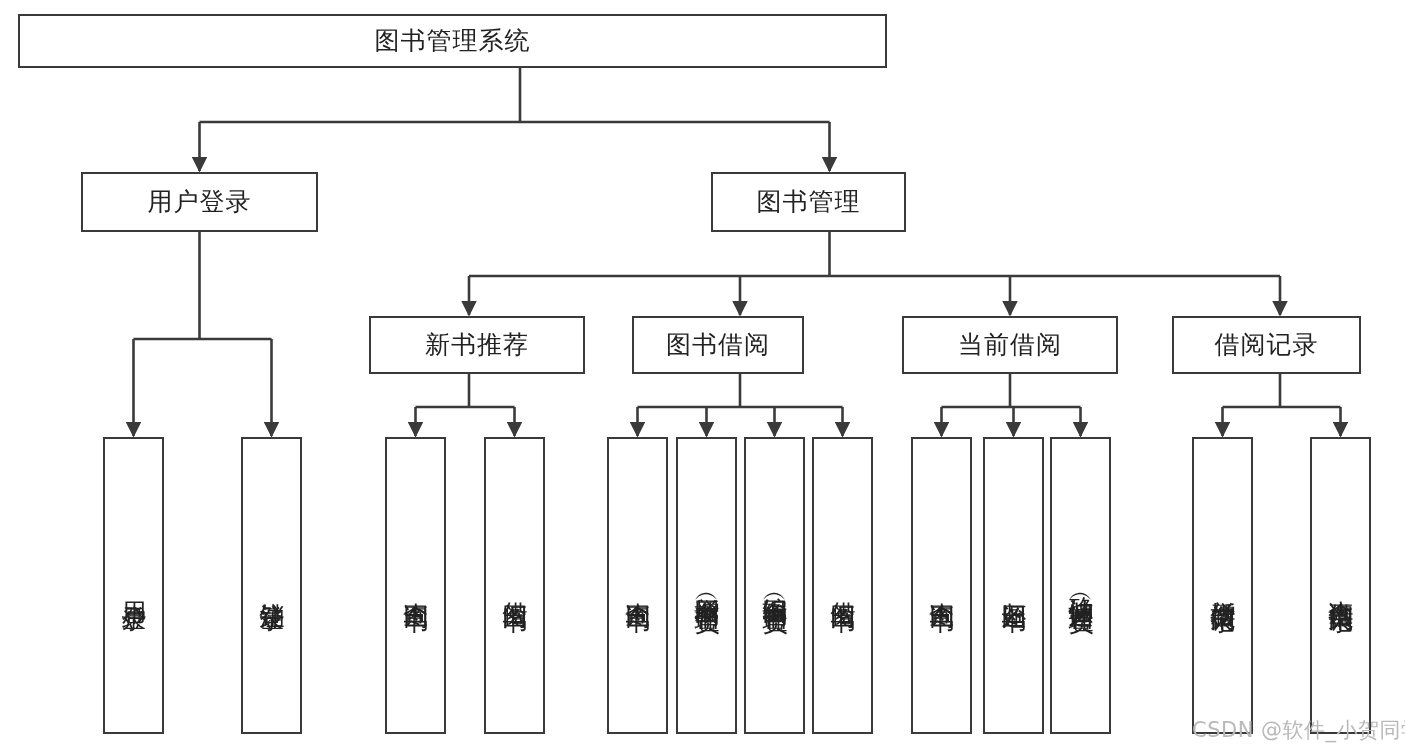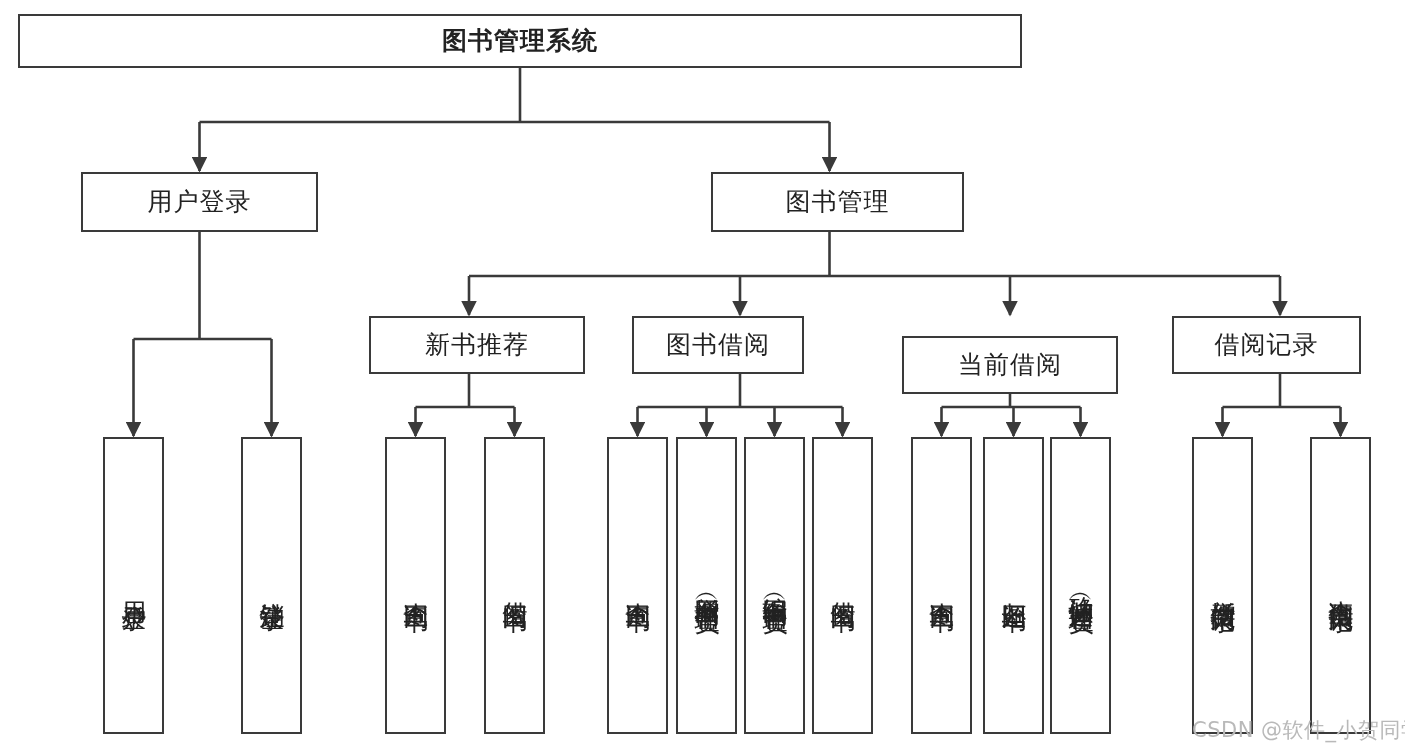--- a/index.html
+++ b/index.html
@@ -103,36 +103,36 @@
         <line x1="1013.5" y1="407" x2="1013.5" y2="436" marker-end="url(#arrow)"></line>
         <line x1="1080.5" y1="407" x2="1080.5" y2="436" marker-end="url(#arrow)"></line>
         <line x1="1280" y1="374" x2="1280" y2="407"></line>
         <line x1="1222.5" y1="407" x2="1340.5" y2="407"></line>
         <line x1="1222.5" y1="407" x2="1222.5" y2="436" marker-end="url(#arrow)"></line>
         <line x1="1340.5" y1="407" x2="1340.5" y2="436" marker-end="url(#arrow)"></line>
       </g>
   </svg>
 
   <div id="nodes-layer">
-      <div class="node" style="left: 18px; top: 14px; width: 1004px; height: 54px; font-weight: bold;">
+      <div class="node" style="left: 18px; top: 14px; width: 869px; height: 54px;">
         <span class="label">图书管理系统</span>
       </div>
       <div class="node" style="left: 81px; top: 172px; width: 237px; height: 60px;">
         <span class="label">用户登录</span>
       </div>
-      <div class="node" style="left: 711px; top: 172px; width: 253px; height: 60px;">
+      <div class="node" style="left: 711px; top: 172px; width: 195px; height: 60px;">
         <span class="label">图书管理</span>
       </div>
       <div class="node" style="left: 361px; top: 316px; width: 216px; height: 58px; margin-left: 8px;">
         <span class="label">新书推荐</span>
       </div>
       <div class="node" style="left: 632px; top: 316px; width: 172px; height: 58px;">
         <span class="label">图书借阅</span>
       </div>
-      <div class="node" style="left: 902px; top: 316px; width: 216px; height: 58px; margin-top: 20px;">
+      <div class="node" style="left: 902px; top: 316px; width: 216px; height: 58px;">
         <span class="label">当前借阅</span>
       </div>
       <div class="node" style="left: 1172px; top: 316px; width: 189px; height: 58px;">
         <span class="label">借阅记录</span>
       </div>
       <div class="node vertical" style="left: 103px; top: 437px; width: 61px; height: 297px;">
         <span class="label">用户登录</span>
       </div>
       <div class="node vertical" style="left: 241px; top: 437px; width: 61px; height: 297px;">
         <span class="label">注销登录</span>

